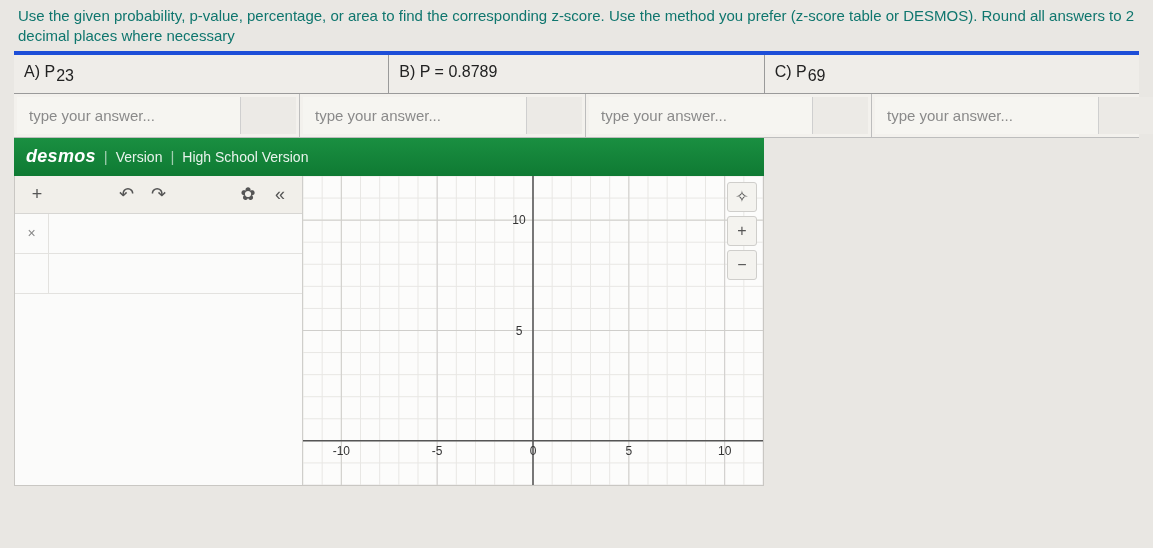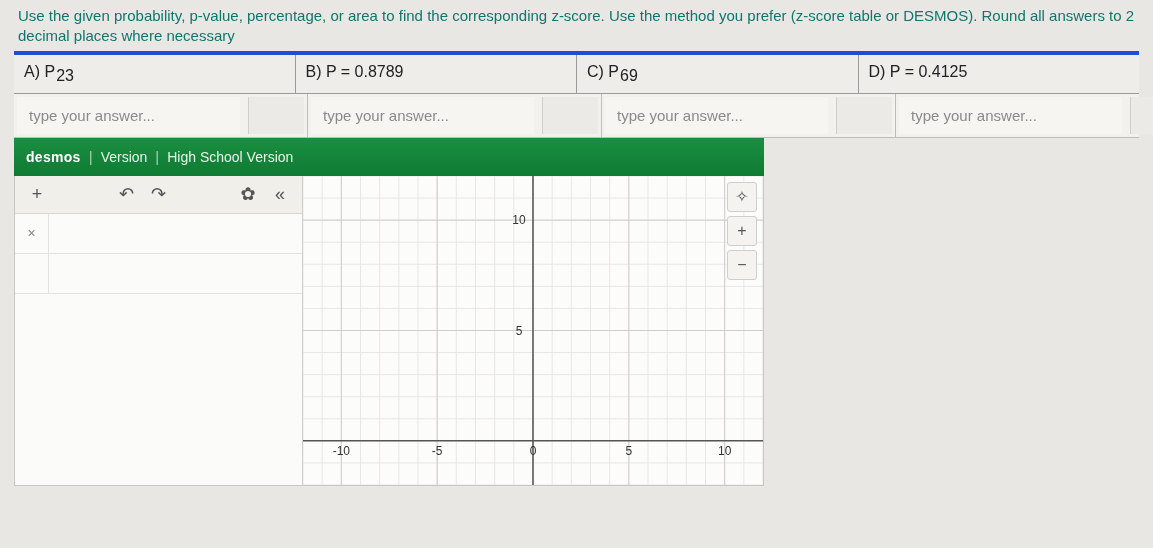--- a/index.html
+++ b/index.html
@@ -42,21 +42,20 @@
     display: flex;
     border-bottom: 1px solid #bdbdbd;
     background: #f3f1ed;
   }
   .answer-cell {
     flex: 1 1 0;
     padding: 3px;
     border-left: 1px solid #bdbdbd;
     display: flex;
     align-items: stretch;
-    gap: 8px;
   }
   .answer-cell:first-child { border-left: none; }
   .answer-input {
     flex: 1;
     border: none;
     padding: 10px 12px;
     font-size: 15px;
     color: #7a7a7a;
     background: #f6f5f1;
     outline: none;
@@ -74,21 +73,21 @@
   .desmos-header {
     background: #128a3a;
     background: linear-gradient(#1a8f41,#0f7a33);
     color: #fff;
     height: 38px;
     display: flex;
     align-items: center;
     padding: 0 12px;
     font-size: 15px;
   }
-  .desmos-brand { font-weight: 600; letter-spacing: .3px; font-size: 14px; }
+  .desmos-brand { font-weight: 600; letter-spacing: .3px; font-size: 18px; font-style: italic; }
   .desmos-sep { color: rgba(255,255,255,.6); margin: 0 8px; }
   .desmos-sub { color: rgba(255,255,255,.9); font-size: 14px; }
   .desmos-body {
     display: flex;
     height: 310px;
     background: #f6f5f2;
     border-left: 1px solid #c9c7c3;
     border-right: 1px solid #c9c7c3;
     border-bottom: 1px solid #c9c7c3;
   }
@@ -181,23 +180,20 @@
       </div>
     </div>
     <div class="cell">
       <div class="cell-label">B) P = 0.8789</div>
     </div>
     <div class="cell">
       <div class="cell-label">
         <span>C) P</span>
           <span class="sub">69</span>
       </div>
-    </div>
-    <div class="cell">
-      <div class="cell-label">D) P = 0.4125</div>
     </div>
   </div>
 
   <div class="answer-row">
     <div class="answer-cell">
       <input class="answer-input" placeholder="type your answer..." style="">
       <div class="answer-gap"></div>
     </div>
     <div class="answer-cell">
       <input class="answer-input" placeholder="type your answer..." style="">

